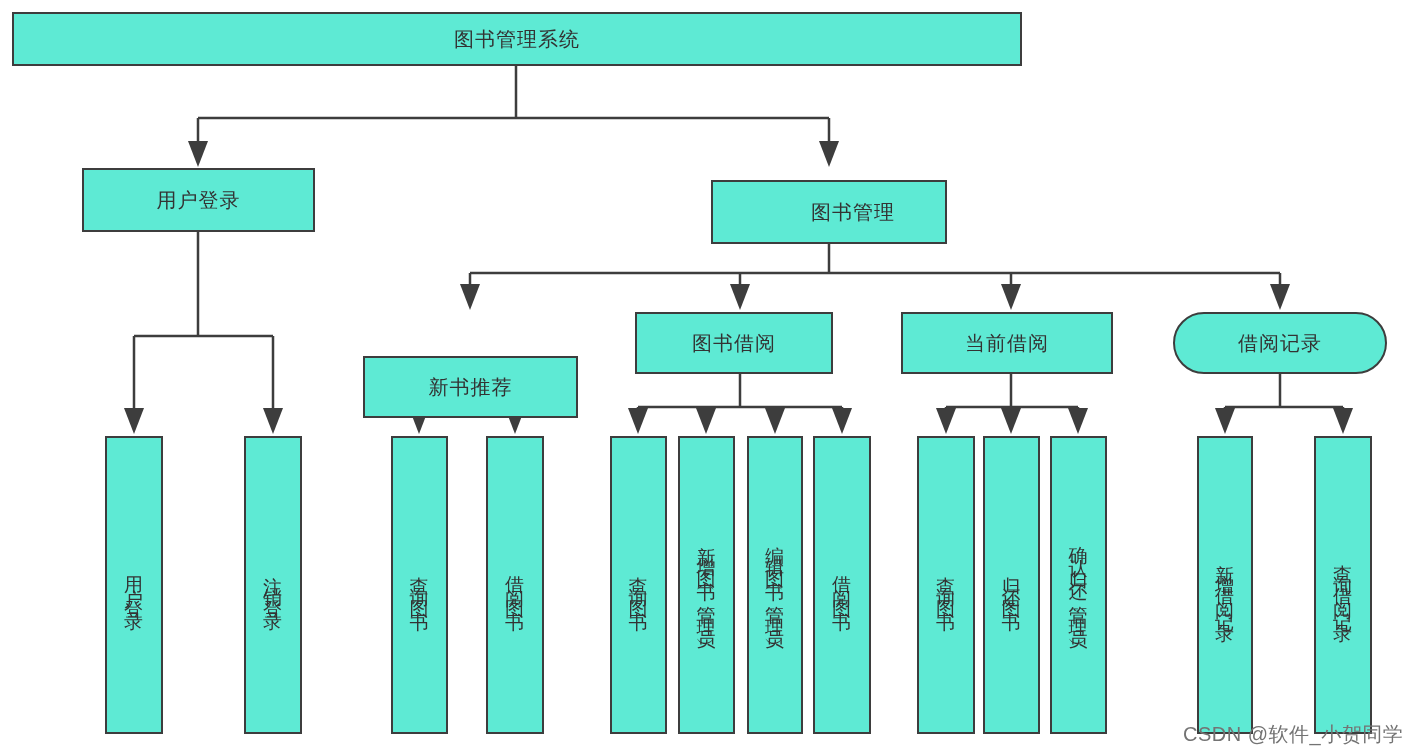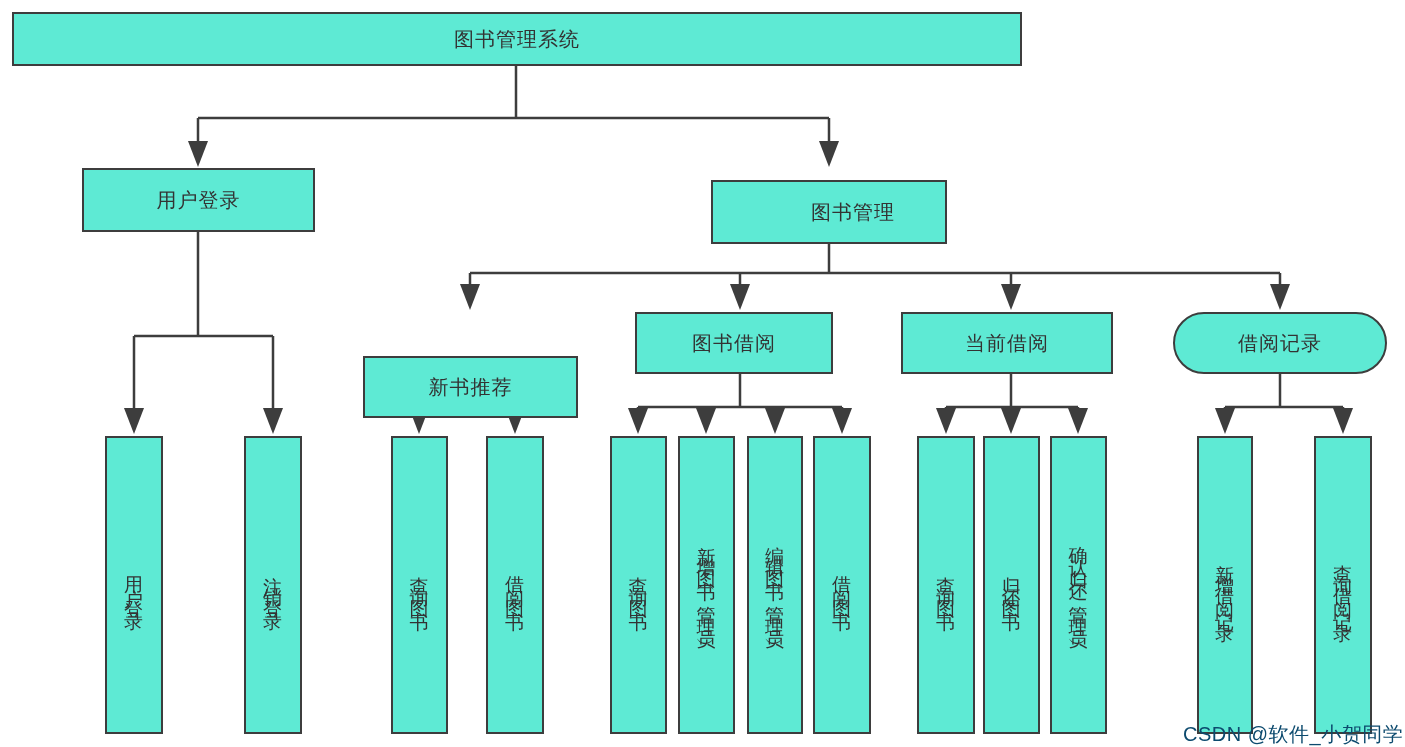--- a/index.html
+++ b/index.html
@@ -45,21 +45,21 @@
     font-size: 19px;
     letter-spacing: 12px;
     line-height: 1;
     color: #333333;
   }
   .watermark {
     position: absolute;
     left: 1183px;
     top: 721px;
     font-size: 20px;
-    color: #0c4a6e;
+    color: #737373;
     white-space: nowrap;
     z-index: 3;
     letter-spacing: 0.5px;
   }
 </style>
 </head>
 <body>
 
 <div id="canvas">
 

